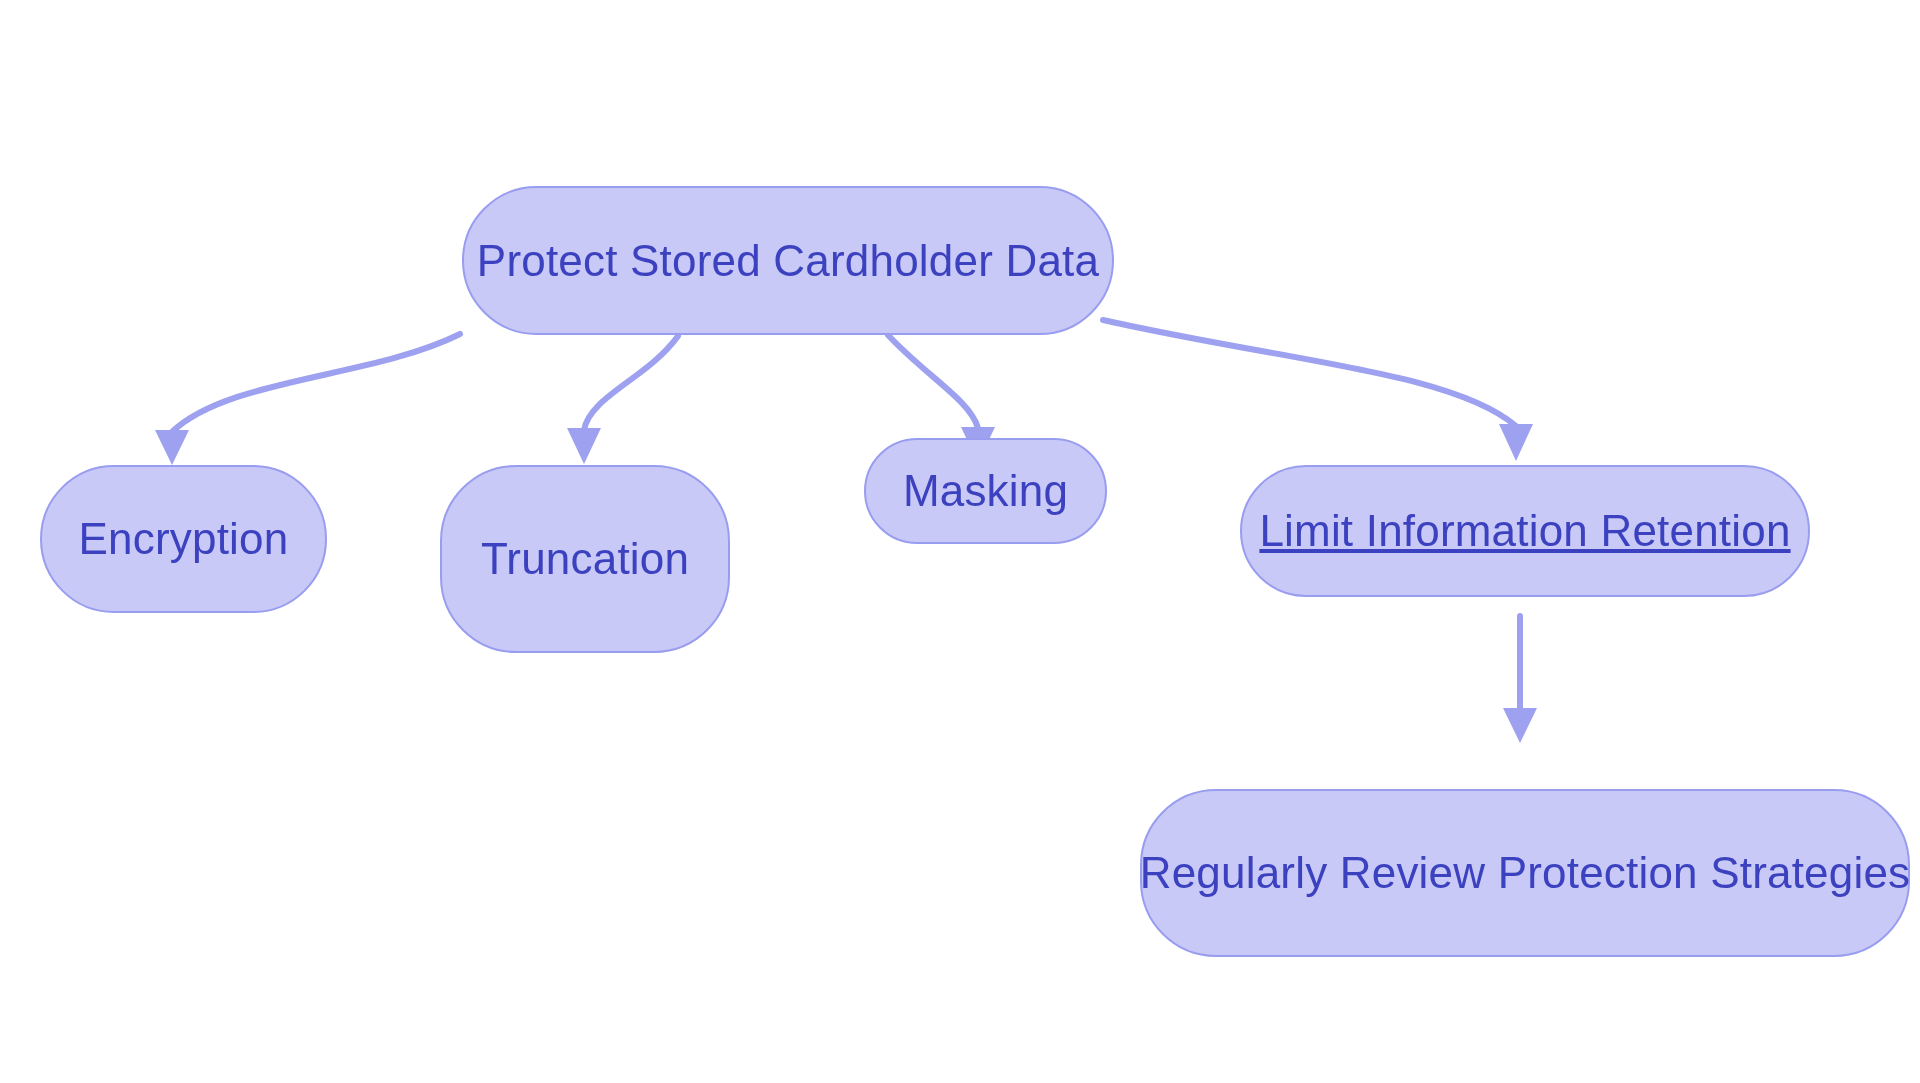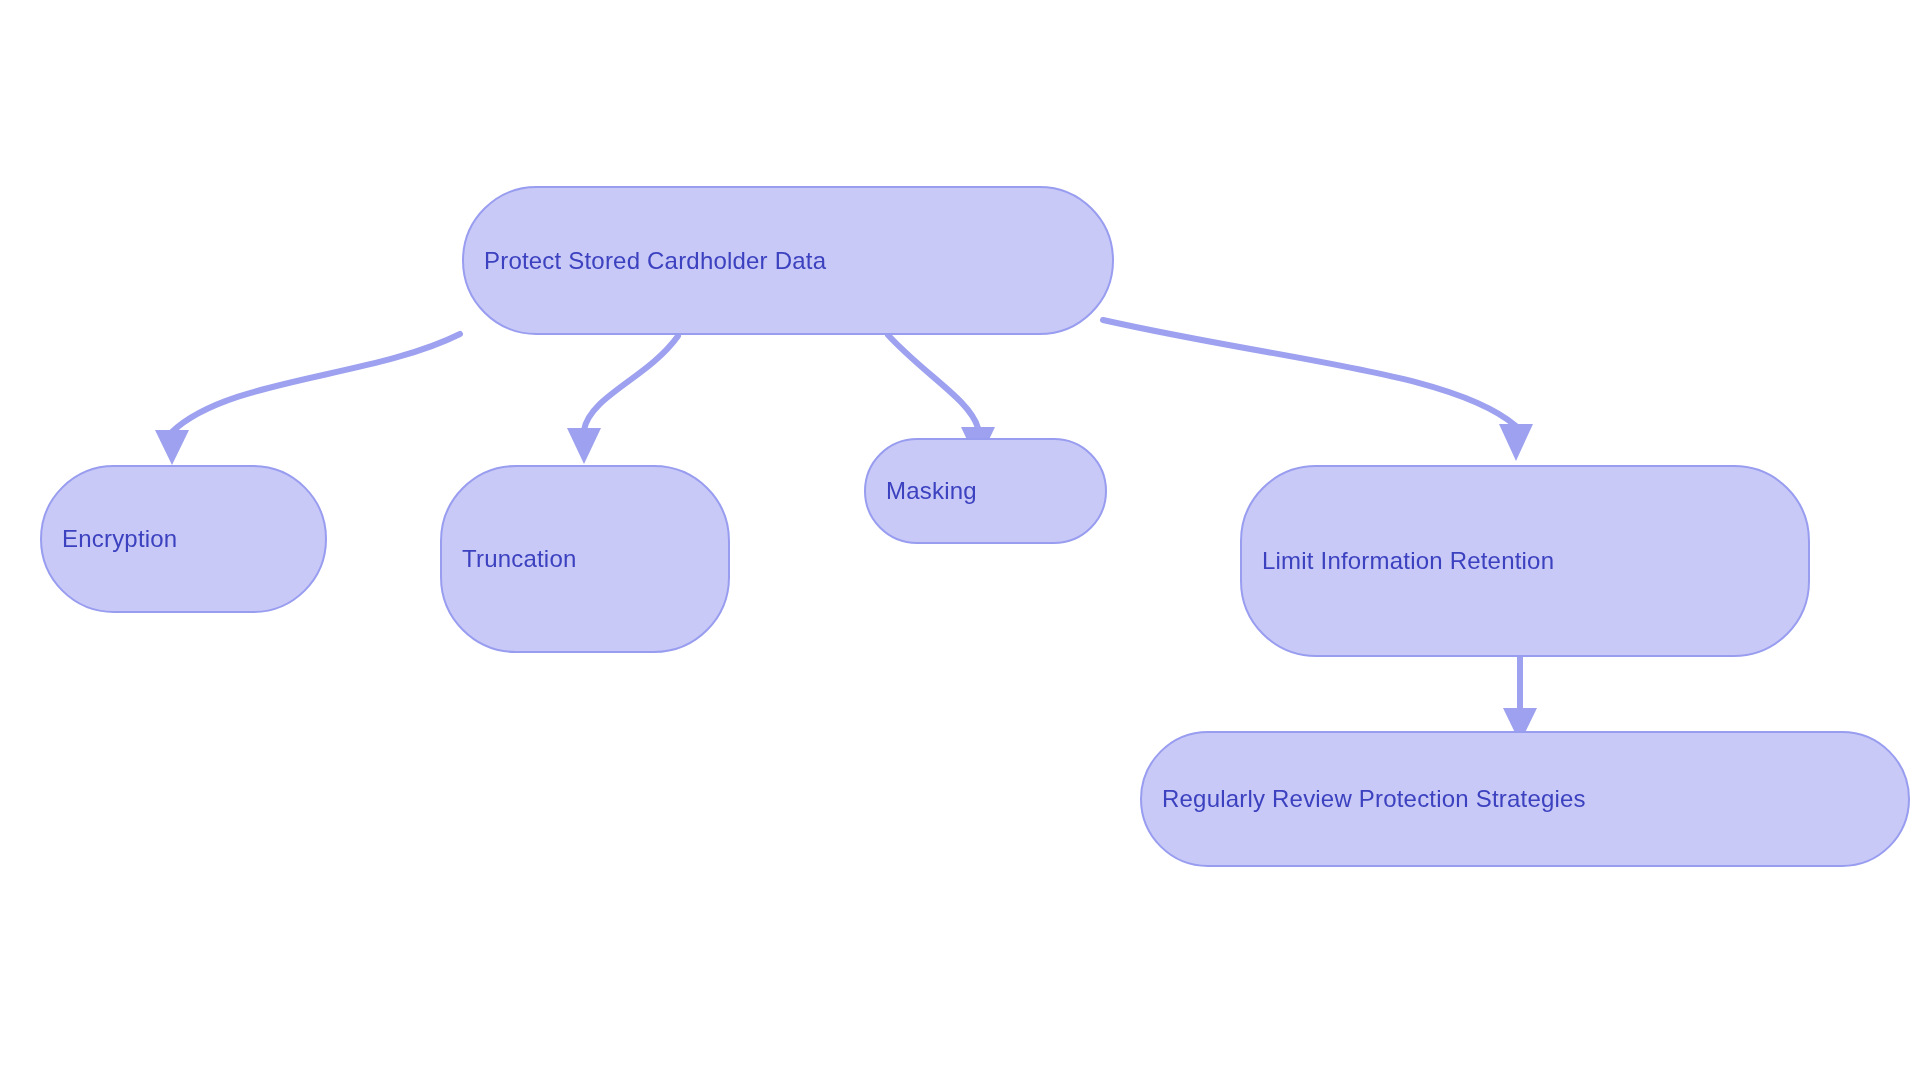--- a/index.html
+++ b/index.html
@@ -34,37 +34,37 @@
     stroke: none;
   }
   .node {
     position: absolute;
     box-sizing: border-box;
     background: var(--node-fill, #c8c9f7);
     border: 2.5px solid var(--node-border, #999df0);
     border-radius: 76px;
     display: flex;
     align-items: center;
-    justify-content: flex-start;
+    justify-content: center;
     text-align: center;
     color: var(--node-text, #3b41bf);
-    font-size: 24px;
+    font-size: 44px;
     letter-spacing: 0.2px;
     white-space: nowrap;
   }
   .node-label {
     padding: 0 20px;
   }
   
   .node-root       { left: 462px;  top: 186px; width: 652px; height: 149px; }
   .node-encryption { left: 40px;   top: 465px; width: 287px; height: 148px; }
   .node-truncation { left: 440px;  top: 465px; width: 290px; height: 188px; }
   .node-masking    { left: 864px;  top: 438px; width: 243px; height: 106px; }
-  .node-limit      { left: 1240px; top: 465px; width: 570px; height: 192px; }
-  .node-review     { left: 1140px; top: 731px; width: 770px; height: 136px; }
+  .node-limit      { left: 1240px; top: 465px; width: 570px; height: 132px; text-decoration: underline; }
+  .node-review     { left: 1140px; top: 789px; width: 770px; height: 168px; }
 </style>
 </head>
 <body>
 
 <div class="canvas">
 
   <svg class="edges" viewBox="0 0 1920 1083" xmlns="http://www.w3.org/2000/svg" aria-hidden="true">
 
     <g>
       <path class="edge-line" d="M 460 334 C 372 378, 228 378, 172 432"></path>

